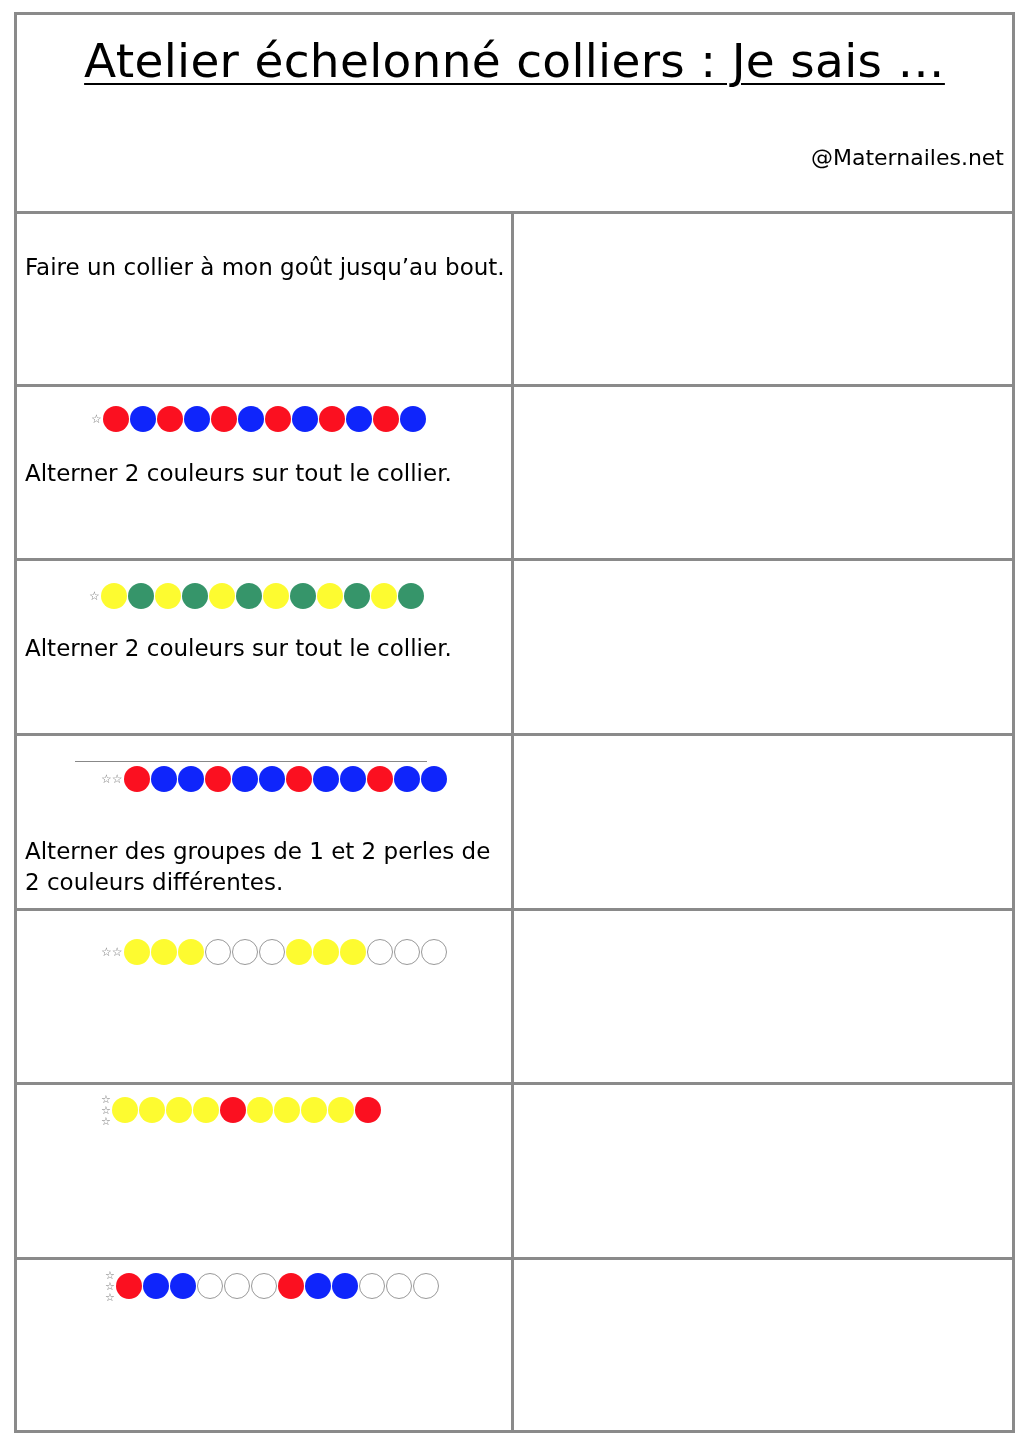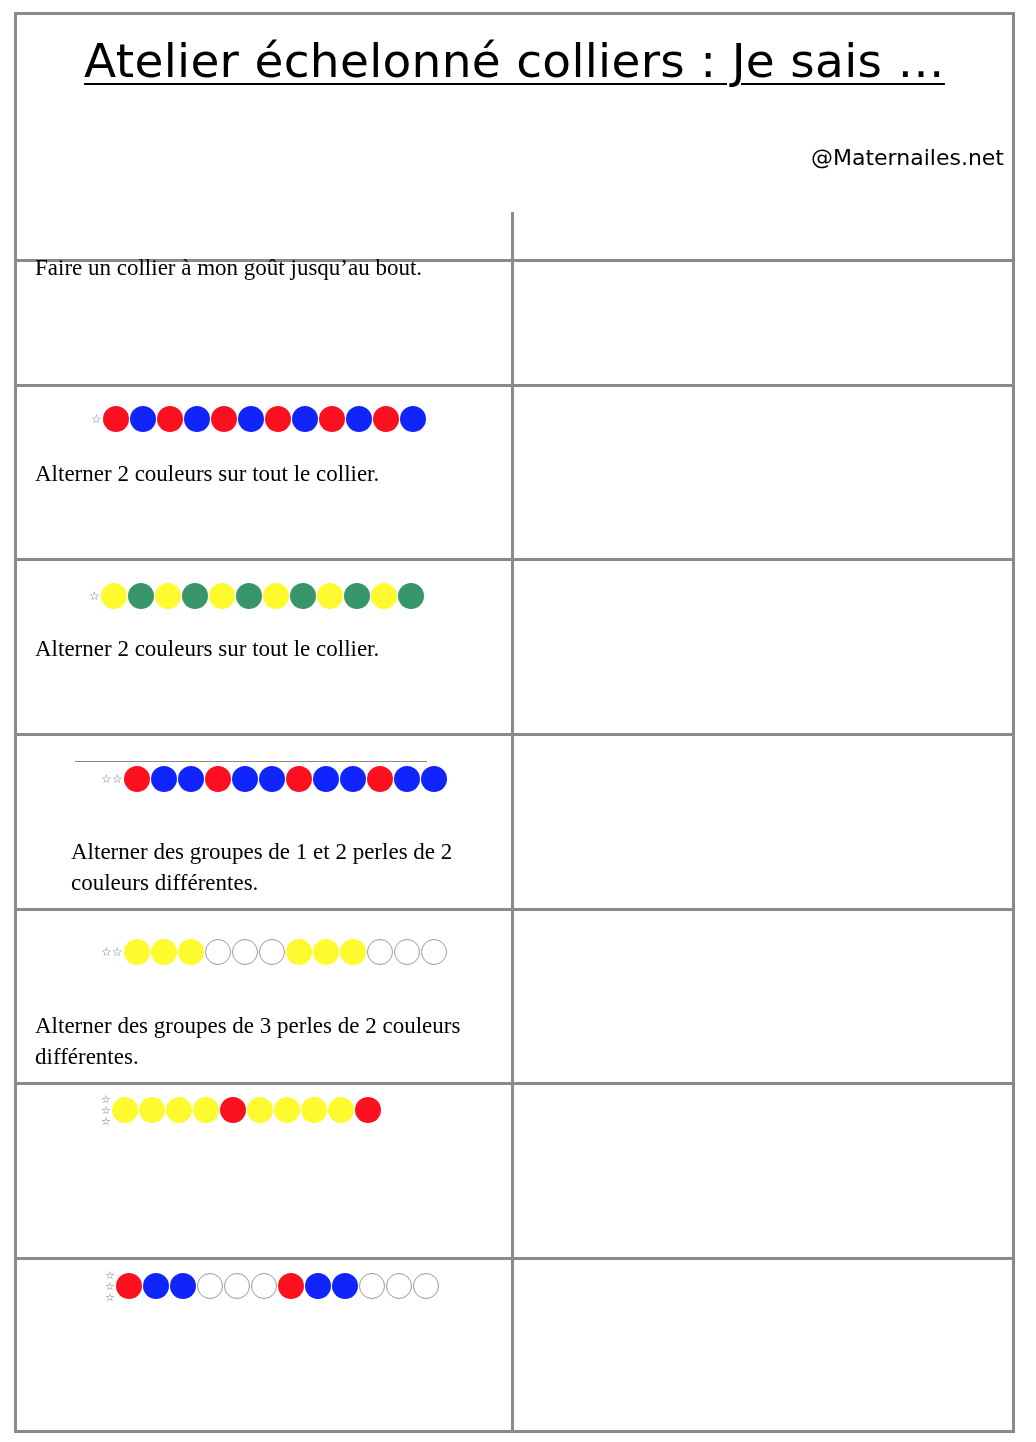--- a/index.html
+++ b/index.html
@@ -1,25 +1,25 @@
 <!DOCTYPE html>
 <html><head>
 <meta charset="utf-8">
 <style>
   html, body { margin: 0; padding: 0; background: #ffffff; }
   body { width: 1036px; height: 1442px; position: relative; font-family: "DejaVu Sans", sans-serif; color: #000; overflow: hidden; }
   .sheet { position: absolute; left: 14px; top: 12px; width: 1001px; height: 1421px; border: 3px solid #8a8a8a; box-sizing: border-box; }
-  .header { position: absolute; left: 0; top: 0; width: 100%; height: 247px; border-bottom: 3px solid #8a8a8a; box-sizing: border-box; }
+  .header { position: absolute; left: 0; top: 0; width: 100%; height: 199px; border-bottom: 3px solid #8a8a8a; box-sizing: border-box; }
   .title { position: absolute; left: 0; right: 0; top: 18px; text-align: center; font-size: 47px; text-decoration: underline; text-decoration-thickness: 2px; text-underline-offset: 6px; letter-spacing: 0.3px; }
   .credit { position: absolute; right: 8px; top: 130px; font-size: 22px; }
   .row { position: absolute; left: 0; width: 100%; box-sizing: border-box; border-bottom: 3px solid #8a8a8a; }
   .row:last-child { border-bottom: none; }
   .cell-left { position: absolute; left: 0; top: 0; bottom: 0; width: 497px; border-right: 3px solid #8a8a8a; box-sizing: border-box; }
   .cell-right { position: absolute; left: 497px; top: 0; bottom: 0; right: 0; }
-  .desc { position: absolute; left: 18px; right: 4px; font-size: 23px; line-height: 31px; font-family: Liberation Serif, serif; }
+  .desc { position: absolute; left: 8px; right: 4px; font-size: 23px; line-height: 31px; }
   .necklace { position: absolute; height: 30px; display: flex; align-items: center; }
   .stars { display: flex; flex-direction: row; align-items: center; color: #777; font-size: 12px; margin-right: 1px; }
   .stars.vertical { flex-direction: column; font-size: 11px; line-height: 11px; }
   .bead { width: 26px; height: 26px; border-radius: 50%; margin-right: 1px; box-sizing: border-box; }
   .bead.empty { border: 1px solid #999; background: #fff; }
   .string-line { position: absolute; left: 57px; top: 27px; width: 352px; height: 1px; background: #888; }
 </style>
 </head>
 <body>
 
@@ -96,21 +96,21 @@
             <div class="bead" style="background: rgb(251, 16, 32);"></div>
             <div class="bead" style="background: rgb(15, 37, 251);"></div>
             <div class="bead" style="background: rgb(15, 37, 251);"></div>
             <div class="bead" style="background: rgb(251, 16, 32);"></div>
             <div class="bead" style="background: rgb(15, 37, 251);"></div>
             <div class="bead" style="background: rgb(15, 37, 251);"></div>
             <div class="bead" style="background: rgb(251, 16, 32);"></div>
             <div class="bead" style="background: rgb(15, 37, 251);"></div>
             <div class="bead" style="background: rgb(15, 37, 251);"></div>
           </div>
-          <div class="desc" style="top: 100px; margin-left: 36px;">Alterner des groupes de 1 et 2 perles de 2 couleurs différentes.</div>
+          <div class="desc" style="top: 100px;">Alterner des groupes de 1 et 2 perles de 2 couleurs différentes.</div>
         </div>
         <div class="cell-right"></div>
       </div>
       <div class="row" style="top: 895px; height: 174.5px;">
         <div class="cell-left">
           <div class="necklace" style="left: 84px; top: 27px;">
             <div class="stars">
               <span>☆</span>
               <span>☆</span>
             </div>
@@ -120,21 +120,20 @@
             <div class="bead empty"></div>
             <div class="bead empty"></div>
             <div class="bead empty"></div>
             <div class="bead" style="background: rgb(253, 251, 48);"></div>
             <div class="bead" style="background: rgb(253, 251, 48);"></div>
             <div class="bead" style="background: rgb(253, 251, 48);"></div>
             <div class="bead empty"></div>
             <div class="bead empty"></div>
             <div class="bead empty"></div>
           </div>
-          <div class="desc" style="top: 100px;">Alterner des groupes de 3 perles de 2 couleurs différentes.</div>
         </div>
         <div class="cell-right"></div>
       </div>
       <div class="row" style="top: 1070px; height: 174.5px;">
         <div class="cell-left">
           <div class="necklace" style="left: 84px; top: 10px;">
             <div class="stars vertical">
               <span>☆</span>
               <span>☆</span>
               <span>☆</span>

